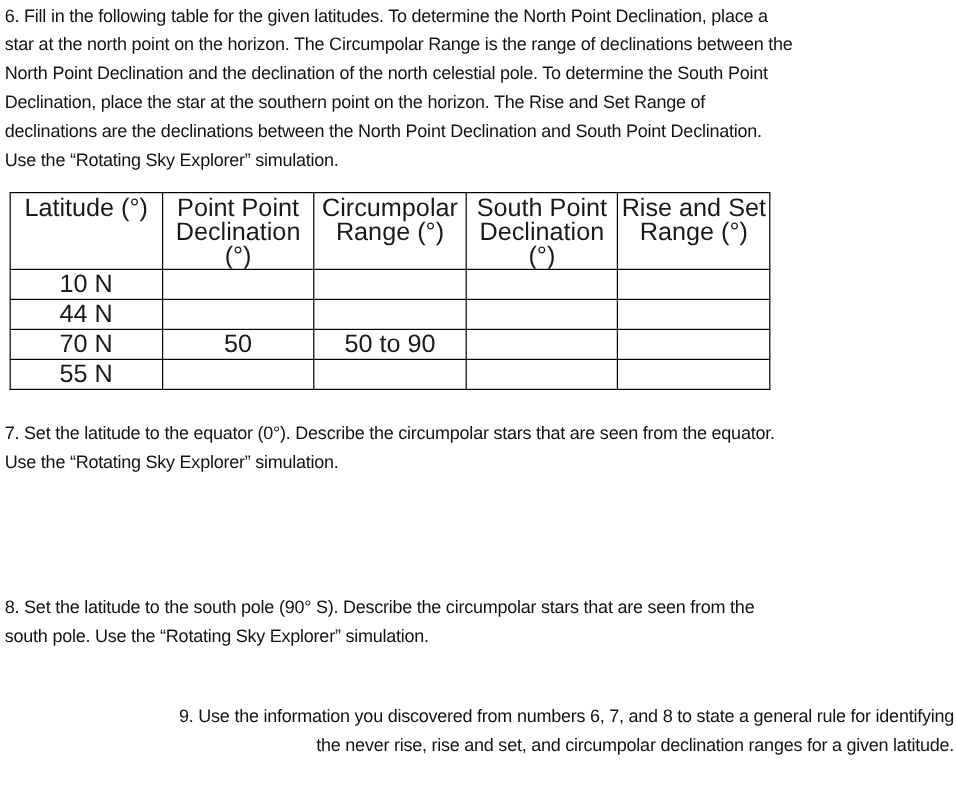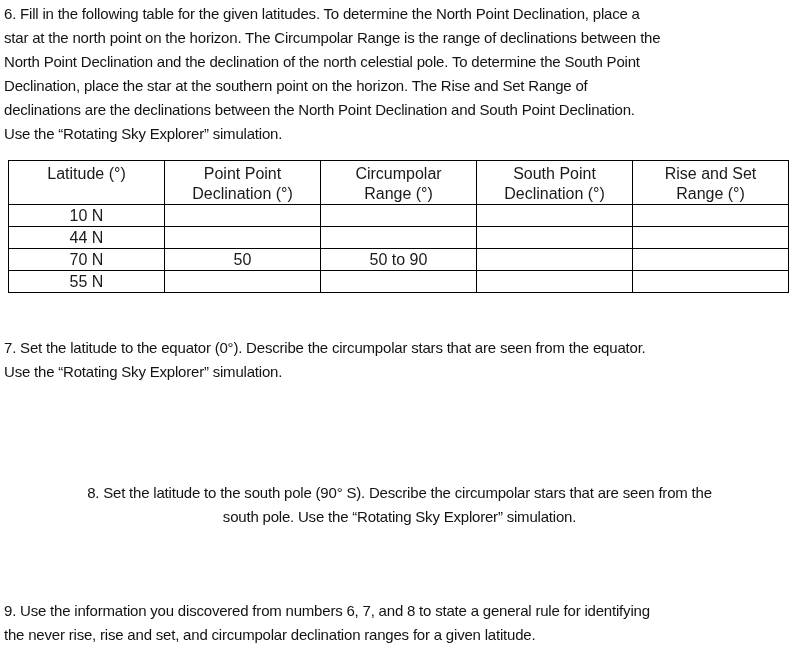--- a/index.html
+++ b/index.html
@@ -15,29 +15,29 @@
   }
   .question {
     font-weight: 400;
     font-size: 15px;
     line-height: 24px;
     letter-spacing: -0.2px;
     white-space: pre-line;
     width: 791px;
     margin: 0;
   }
-  .q7 { margin-top: 43px; }
-  .q8 { margin-top: 97px; text-align: center; }
-  .q9 { margin-top: 70px; }
+  .q7 { margin-top: 25px; }
+  .q8 { margin-top: 97px; }
+  .q9 { margin-top: 43px; text-align: right; }
   table.lat-table {
     border-collapse: collapse;
     table-layout: fixed;
-    width: 781px;
+    width: 634px;
     margin: 14px 0 0 4px;
-    font-size: 16px;
+    font-size: 21px;
     color: #1a1a1a;
   }
   table.lat-table th,
   table.lat-table td {
     border: 1.5px solid #000000;
     text-align: center;
     padding: 0;
     overflow: hidden;
   }
   table.lat-table th {

